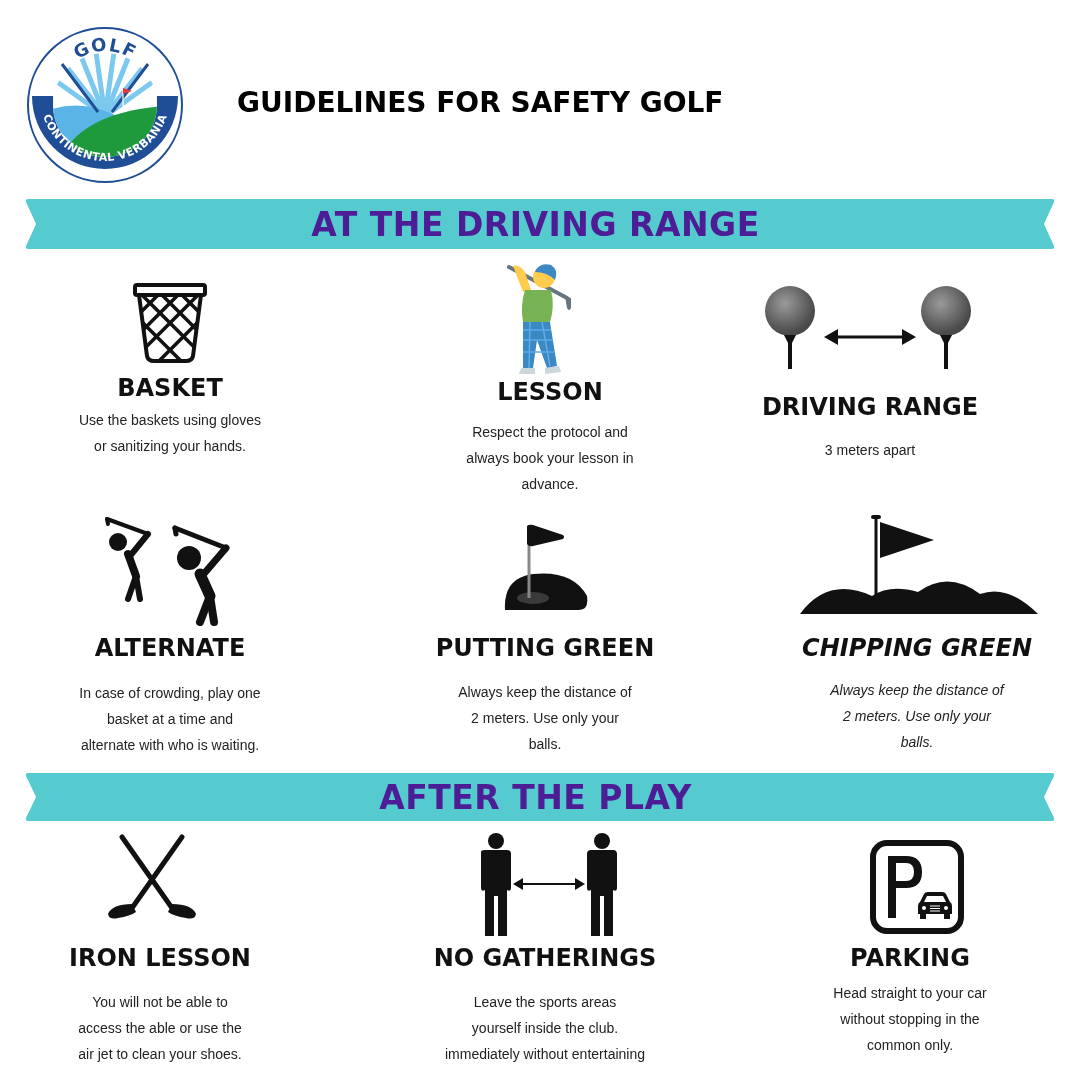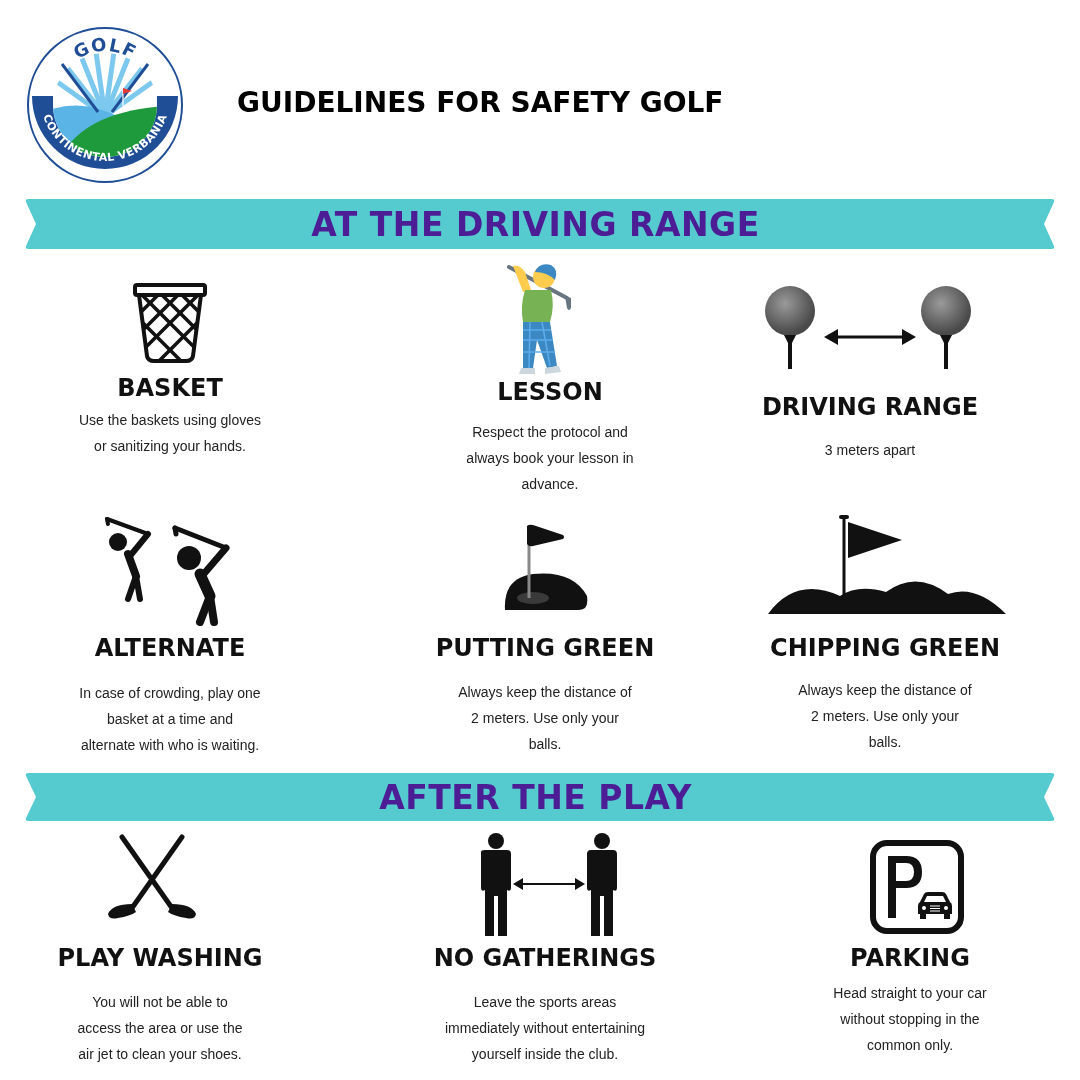--- a/index.html
+++ b/index.html
@@ -184,21 +184,21 @@
     <path d="M 24 2 Q 26 0 30 1 L 60 11 Q 62 13 60 15 L 30 22 Q 26 23 24 20 Z" fill="#111"></path>
   </svg>
   <div class="heading" style="top:122px;">PUTTING GREEN</div>
   <div class="desc" style="top:167px;">
     <div>Always keep the distance of</div>
     <div>2 meters. Use only your</div>
     <div>balls.</div>
   </div>
 </div>
 
-<div class="cell" style="left:740px; top:512px; width:290px; height:250px;">
+<div class="cell" style="left:772px; top:512px; width:290px; height:250px;font-style:italic;">
   <svg class="icon" style="left:26px; top:2px;" width="242" height="102" viewBox="0 0 242 102">
     <path d="M 2 100 Q 30 62 74 82 Q 92 70 120 78 Q 150 56 182 80 Q 210 70 240 100 Z" fill="#111"></path>
     <line x1="78" y1="4" x2="78" y2="86" stroke="#111" stroke-width="3"></line>
     <rect x="73" y="1" width="10" height="4" rx="2" fill="#111"></rect>
     <path d="M 82 8 L 136 26 L 82 44 Z" fill="#111"></path>
   </svg>
   <div class="heading" style="top:122px;">CHIPPING GREEN</div>
   <div class="desc" style="top:165px;">
     <div>Always keep the distance of</div>
     <div>2 meters. Use only your</div>
@@ -215,45 +215,45 @@
 
 <div class="cell" style="left:20px; top:832px; width:280px; height:240px;">
   <svg class="icon" style="left:86px; top:2px;" width="92" height="86" viewBox="0 0 92 86">
     <g stroke="#111" stroke-width="5" stroke-linecap="round">
       <line x1="16" y1="3" x2="66" y2="74"></line>
       <line x1="76" y1="3" x2="26" y2="74"></line>
     </g>
     <path d="M 26 70 Q 6 70 2 80 Q 3 86 12 84 Q 24 82 30 78 Z" fill="#111"></path>
     <path d="M 66 70 Q 86 70 90 80 Q 89 86 80 84 Q 68 82 62 78 Z" fill="#111"></path>
   </svg>
-  <div class="heading" style="top:112px;">PLAY WASHING</div>
+  <div class="heading" style="top:112px;">IRON LESSON</div>
   <div class="desc" style="top:157px;">
     <div>You will not be able to</div>
-    <div>access the area or use the</div>
+    <div>access the able or use the</div>
     <div>air jet to clean your shoes.</div>
   </div>
 </div>
 
 <div class="cell" style="left:385px; top:832px; width:320px; height:240px;">
   <svg class="icon" style="left:88px; top:0px;" width="152" height="104" viewBox="0 0 152 104">
     <g fill="#111">
       <circle cx="23" cy="9" r="8"></circle>
       <path d="M 8 20 Q 8 18 12 18 L 34 18 Q 38 18 38 22 L 38 56 Q 38 60 34 58 L 34 104 L 25 104 L 25 64 L 21 64 L 21 104 L 12 104 L 12 58 Q 8 60 8 56 Z"></path>
       <circle cx="129" cy="9" r="8"></circle>
       <path d="M 114 22 Q 114 18 118 18 L 140 18 Q 144 18 144 22 L 144 56 Q 144 60 140 58 L 140 104 L 131 104 L 131 64 L 127 64 L 127 104 L 118 104 L 118 58 Q 114 60 114 56 Z"></path>
     </g>
     <line x1="48" y1="52" x2="104" y2="52" stroke="#111" stroke-width="2"></line>
     <path d="M 40 52 L 50 46 L 50 58 Z" fill="#111"></path>
     <path d="M 112 52 L 102 46 L 102 58 Z" fill="#111"></path>
   </svg>
   <div class="heading" style="top:112px;">NO GATHERINGS</div>
   <div class="desc" style="top:157px;">
     <div>Leave the sports areas</div>
+    <div>yourself inside the club.</div>
     <div>immediately without entertaining</div>
-    <div>yourself inside the club.</div>
   </div>
 </div>
 
 <div class="cell" style="left:770px; top:832px; width:280px; height:240px;">
   <svg class="icon" style="left:100px; top:8px;" width="94" height="94" viewBox="0 0 94 94">
     <rect x="3" y="3" width="88" height="88" rx="14" fill="none" stroke="#111" stroke-width="6"></rect>
     <path d="M 18 16 L 36 16 Q 52 16 52 32 Q 52 48 36 48 L 26 48 L 26 78 L 18 78 Z M 26 23 L 26 41 L 36 41 Q 44 41 44 32 Q 44 23 36 23 Z" fill="#111" fill-rule="evenodd"></path>
     <path d="M 50 62 L 54 54 Q 55 52 58 52 L 72 52 Q 75 52 76 54 L 80 62 Q 82 63 82 66 L 82 74 L 48 74 L 48 66 Q 48 63 50 62 Z" fill="#111"></path>
     <path d="M 54 62 L 57 56 L 73 56 L 76 62 Z" fill="#fff"></path>
     <rect x="50" y="74" width="6" height="5" fill="#111"></rect>

